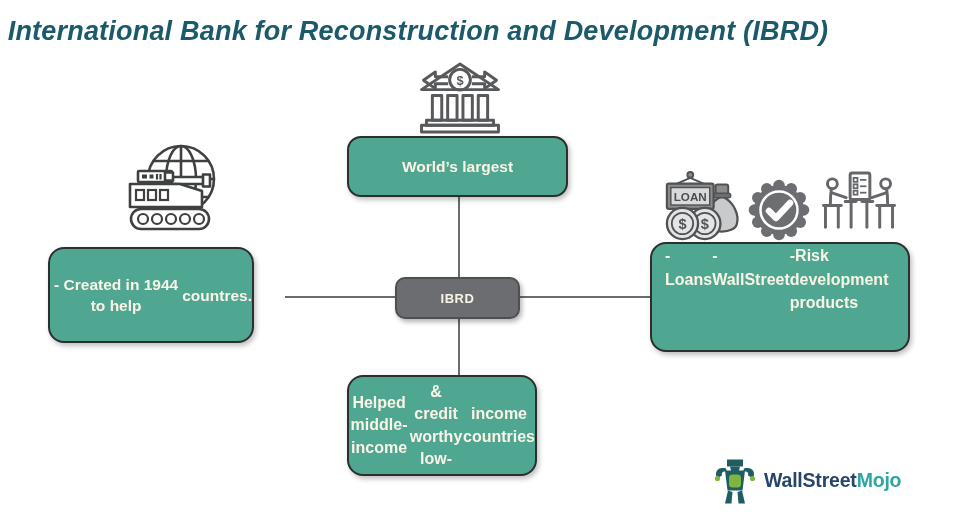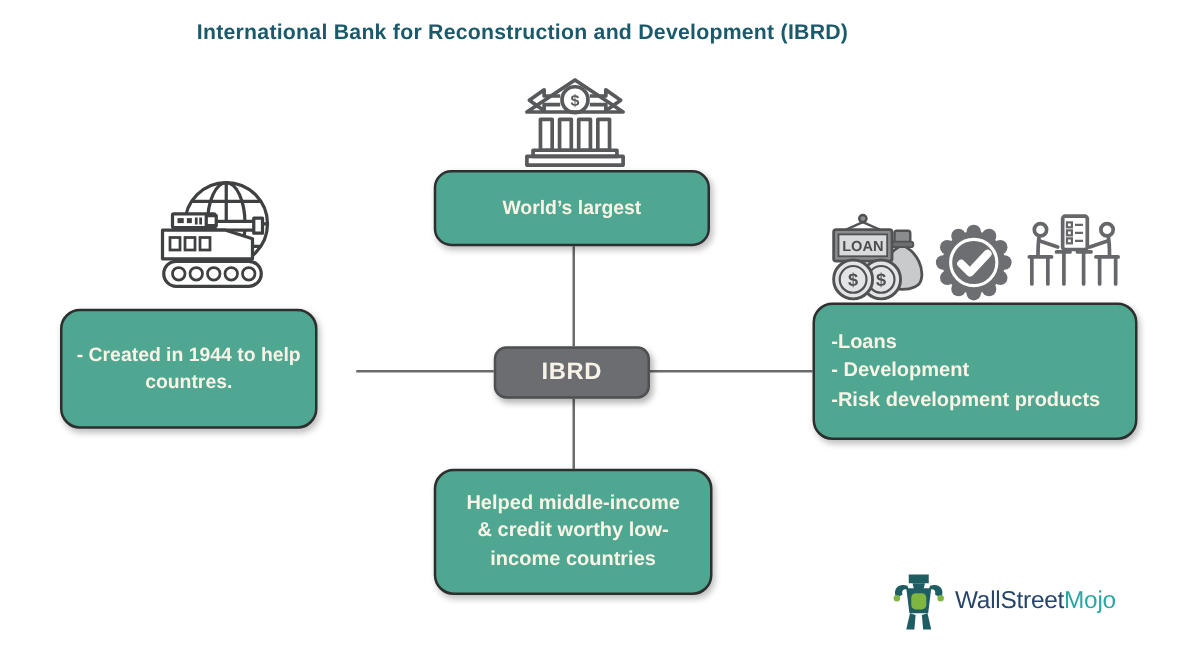--- a/index.html
+++ b/index.html
@@ -4,55 +4,56 @@
 <style>
   * { margin:0; padding:0; box-sizing:border-box; }
   html,body { background:#ffffff; }
   body { font-family:"Liberation Sans", sans-serif; }
   .stage {
     position:relative; width:958px; height:524px; background:#ffffff;
     overflow:hidden;
   }
   .page-title {
     position:absolute; top:16px; left:0; width:836px;
-    text-align:center; font-size:17px; font-weight:bold; color:#1b5a6a;
+    text-align:center; font-size:27px; font-weight:bold; color:#1b5a6a;
     letter-spacing:0.2px;
+    font-style:italic;
   }
   .connector { position:absolute; background:#6a6b6d; }
   .box {
     position:absolute; background:#4fa691; border:2.5px solid #2d2e2e;
     color:#faf4e6; font-weight:bold;
-    display:flex; flex-direction:column; justify-content:center;
+    display:flex; flex-direction:row; justify-content:center;
     box-shadow:2px 3px 5px rgba(0,0,0,0.25);
   }
   .box-top    { left:347px; top:136px; width:221px; height:61px; border-radius:14px; align-items:center; text-align:center; font-size:15.5px; line-height:21px; }
   .box-left   { left:48px;  top:247px; width:206px; height:96px; border-radius:16px; align-items:center; text-align:center; font-size:15.5px; line-height:21px; }
   .box-right  { left:650px; top:242px; width:260px; height:110px; border-radius:16px; align-items:flex-start; text-align:left; font-size:16px; line-height:23.5px; padding-left:13px; }
-  .box-bottom { left:347px; top:375px; width:223px; height:101px; border-radius:16px; align-items:center; text-align:center; font-size:16px; line-height:22.5px; }
+  .box-bottom { left:347px; top:375px; width:190px; height:101px; border-radius:16px; align-items:center; text-align:center; font-size:16px; line-height:22.5px; }
   .ibrd-node {
     position:absolute; left:395px; top:277px; width:125px; height:42px;
     background:#6c6d70; border:2.5px solid #4e4f51; border-radius:10px;
-    color:#f7f3e8; font-weight:bold; font-size:19px; letter-spacing:0.5px;
+    color:#f7f3e8; font-weight:bold; font-size:13px; letter-spacing:0.5px;
     display:flex; align-items:center; justify-content:center;
     box-shadow:2px 3px 5px rgba(0,0,0,0.3);
   }
   .line-v1 { left:458px; top:197px; width:2px; height:80px; }
   .line-v2 { left:458px; top:319px; width:2px; height:56px; }
   .line-h1 { left:285px; top:296px; width:110px; height:2px; }
   .line-h2 { left:520px; top:296px; width:130px; height:2px; }
   .icon { position:absolute; }
   .icon-bank     { left:414px; top:61px;  width:92px;  height:75px; }
   .icon-tank     { left:118px; top:140px; width:108px; height:102px; }
   .icon-loan     { left:660px; top:170px; width:80px;  height:72px; }
   .icon-badge    { left:748px; top:179px; width:62px;  height:62px; }
   .icon-advisory { left:820px; top:171px; width:78px;  height:71px; }
   svg text { font-family:"Liberation Sans", sans-serif; font-weight:bold; }
   .logo { position:absolute; left:712px; top:456px; display:flex; align-items:center; gap:6px; }
   .logo-bull { width:46px; height:49px; }
-  .logo-text { font-size:19.5px; font-weight:normal; letter-spacing:-0.2px;text-align:right; }
+  .logo-text { font-size:19.5px; font-weight:bold; letter-spacing:-0.2px;text-align:right; }
   .logo-text .p1 { color:#27456b; }
   .logo-text .p2 { color:#2ba6a3; }
 </style>
 </head>
 <body>
 
 <div class="stage">
 
   <div class="page-title">International Bank for Reconstruction and Development (IBRD)</div>
 
@@ -192,21 +193,21 @@
       <rect x="33.5" y="13.5" width="4" height="4"></rect>
       <rect x="33.5" y="20" width="4" height="4"></rect>
       <line x1="40" y1="9" x2="46.5" y2="9"></line>
       <line x1="40" y1="15.5" x2="46.5" y2="15.5"></line>
       <line x1="40" y1="22" x2="46.5" y2="22"></line>
     </g>
   </svg>
 
   <div class="box box-right">
     <div>-Loans</div>
-    <div>- Development</div>
+    <div>- WallStreet</div>
     <div>-Risk development products</div>
   </div>
 
   <div class="box box-bottom">
     <div>Helped middle-income</div>
     <div>&amp; credit worthy low-</div>
     <div>income countries</div>
   </div>
 
   <div class="logo">

